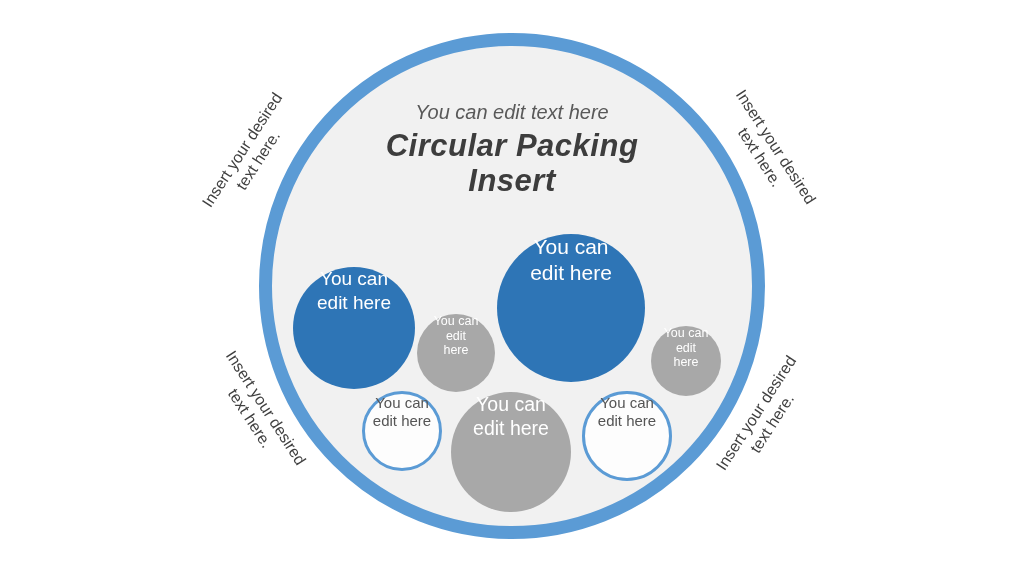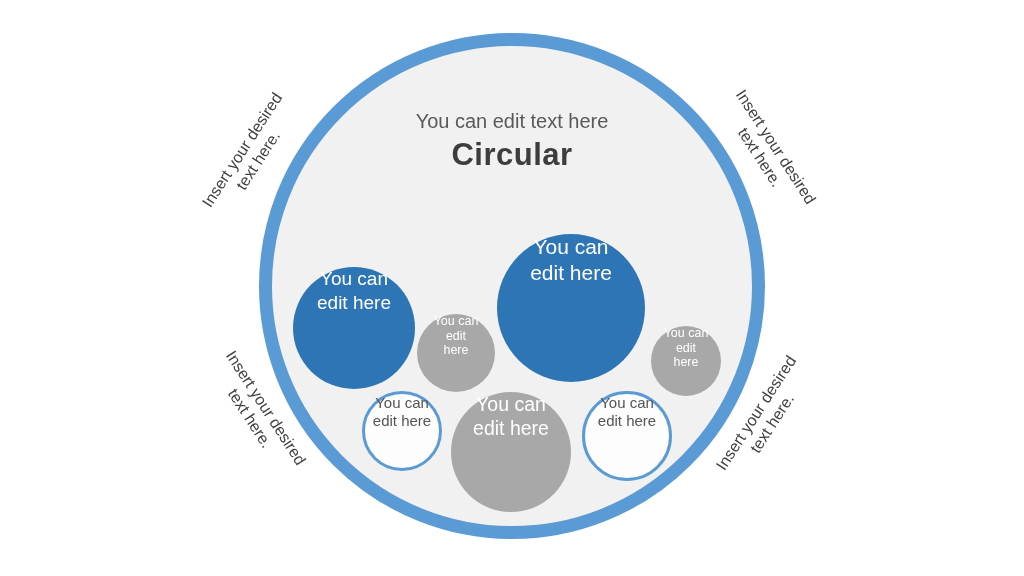--- a/index.html
+++ b/index.html
@@ -7,21 +7,21 @@
     position:relative; width:1024px; height:576px; background:#ffffff;
     font-family:"Liberation Sans", sans-serif; overflow:hidden;
   }
   
   .outer-circle {
     position:absolute; left:259px; top:33px; width:506px; height:506px;
     border-radius:50%; background:#F1F1F1; border:13px solid #5B9BD5;
     box-sizing:border-box;
   }
   
-  .title-block { position:absolute; left:312px; top:108px; width:400px; text-align:center; }
+  .title-block { position:absolute; left:312px; top:99px; width:400px; text-align:center;font-style:italic; }
   .subtitle { font-size:20px; color:#595959; line-height:26px; }
   .heading {
     font-size:31px; font-weight:bold; color:#3D3D3D; line-height:35px;
     letter-spacing:0.5px; margin-top:3px;
   }
   
   .pack-circle {
     position:absolute; border-radius:50%; box-sizing:border-box;
     display:flex; align-items:flex-start; justify-content:center; text-align:center;
   }
@@ -65,21 +65,22 @@
   <div class="corner-label corner-br">
     <div>Insert your desired</div>
     <div>text here.</div>
   </div>
 
   <div class="outer-circle"></div>
 
   <div class="title-block">
     <div class="subtitle">You can edit text here</div>
     <div class="heading">
-      <div>Circular</div>
+      <div>Circular Packing</div>
+      <div>Insert</div>
     </div>
   </div>
 
   <div class="pack-circle blue c-blue-left">
     <div>
       <div>You can</div>
       <div>edit here</div>
     </div>
   </div>
 

